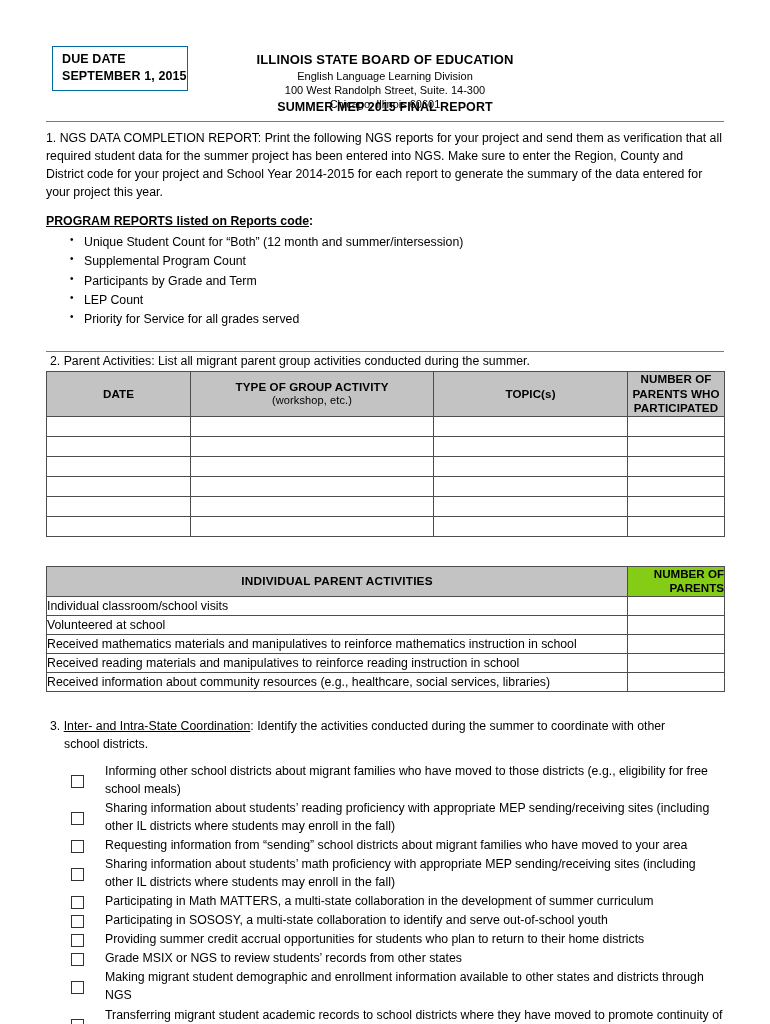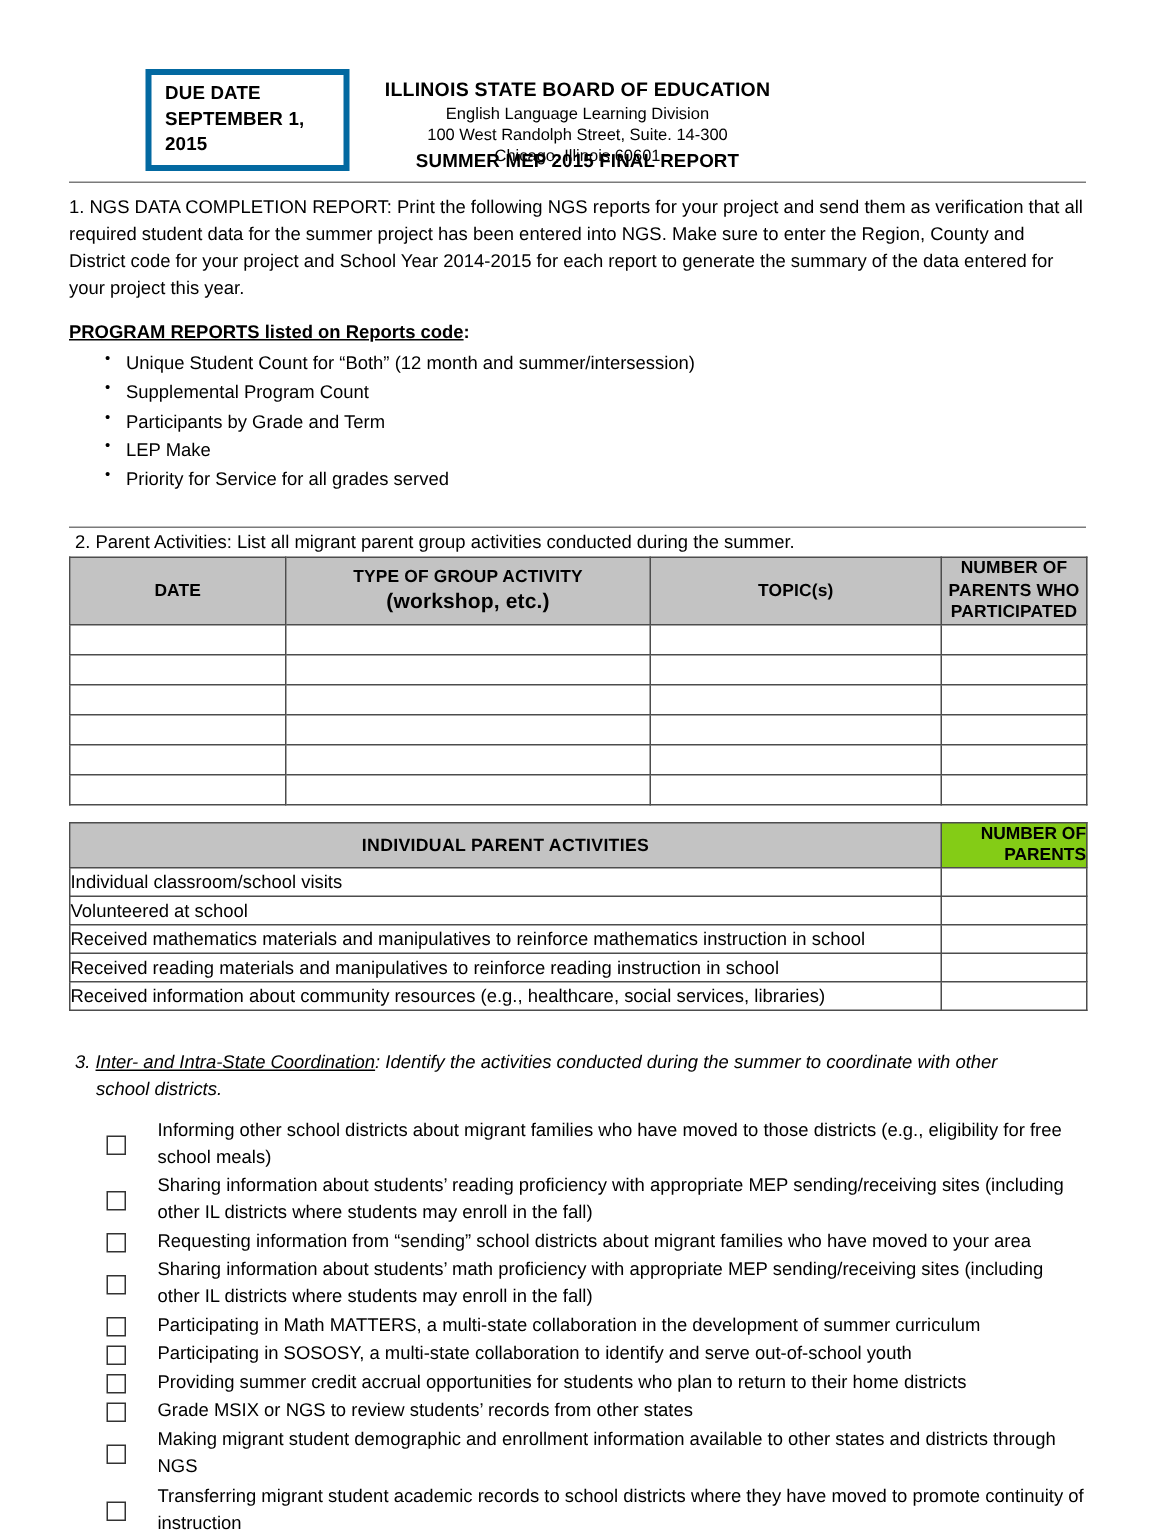--- a/index.html
+++ b/index.html
@@ -26,25 +26,24 @@
   .header-zone {
     position: relative;
     padding-top: 14px;
     height: 86px;
   }
   .due-date-box {
     position: absolute;
     left: 6px;
     top: 46px;
     width: 136px;
-    border: 4px solid #0369a1;
+    border: 1px solid #0369a1;
     padding: 4px 0 5px 9px;
     box-sizing: border-box;
     line-height: 1.35;
-    margin-left: 45px;
   }
   .due-date-box div {
     font-size: 12.5px;
     font-weight: bold;
     letter-spacing: 0.1px;
   }
   .agency-block {
     text-align: center;
     line-height: 1.3;
     padding-top: 38px;
@@ -126,27 +125,27 @@
   .thead-cell {
     background: #c3c3c3;
     font-weight: bold;
     font-size: 11.6px;
     text-align: center;
     line-height: 1.25;
     padding: 5px 2px 6px 2px;
     letter-spacing: 0.1px;
   }
   .thead-cell .sub {
-    font-weight: bold;
-    font-size: 14px;
+    font-weight: normal;
+    font-size: 11px;
   }
   .empty-row td { height: 19px; }
 
   
-  .sec2b { margin-top: 11px; }
+  .sec2b { margin-top: 29px; }
   .ipa-head-left {
     background: #c3c3c3;
     font-weight: bold;
     font-size: 11.8px;
     text-align: center;
     padding: 8px 2px 9px 2px;
     letter-spacing: 0.2px;
   }
   .ipa-head-right {
     background: #84cc16;
@@ -162,21 +161,21 @@
     height: 18px;
   }
   .ipa-count { height: 18px; }
 
   
   .sec3 {
     margin-top: 25px;
     font-size: 12.3px;
     line-height: 1.47;
   }
-  .sec3-intro { padding-left: 4px; font-style: italic; }
+  .sec3-intro { padding-left: 4px; }
   .sec3-intro .u { text-decoration: underline; }
   .sec3-intro .l2 { padding-left: 14px; display: block; }
 
   ul.checklist {
     list-style: none;
     margin: 9px 0 0 0;
     padding: 0 0 0 25px;
   }
   ul.checklist li {
     display: flex;
@@ -220,21 +219,21 @@
 
   <div class="sec1">
     <p>1. NGS DATA COMPLETION REPORT:  Print the following NGS reports for your project and send them as verification that all required student data for the summer project has been entered into NGS.  Make sure to enter the Region, County and District code for your project and School Year 2014-2015 for each report to generate the summary of the data entered for your project this year.</p>
 
     <div class="program-reports"><span class="u">PROGRAM REPORTS listed on Reports code</span><span>:</span></div>
 
     <ul class="bullets">
       <li>Unique Student Count for “Both” (12 month and summer/intersession)</li>
       <li>Supplemental Program Count</li>
       <li>Participants by Grade and Term</li>
-      <li>LEP Make</li>
+      <li>LEP Count</li>
       <li>Priority for Service for all grades served</li>
     </ul>
   </div>
 
   <div class="sec2-wrap">
     <div class="rule"></div>
     <div class="sec2-caption">2. Parent Activities: List all migrant parent group activities conducted during the summer.</div>
 
     <table class="grid">
       <colgroup>

